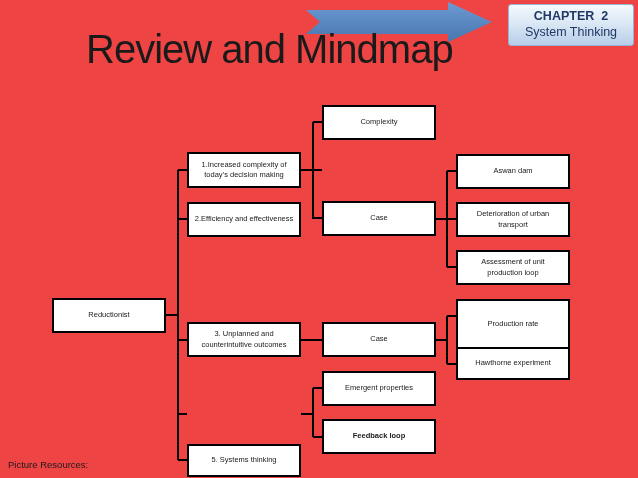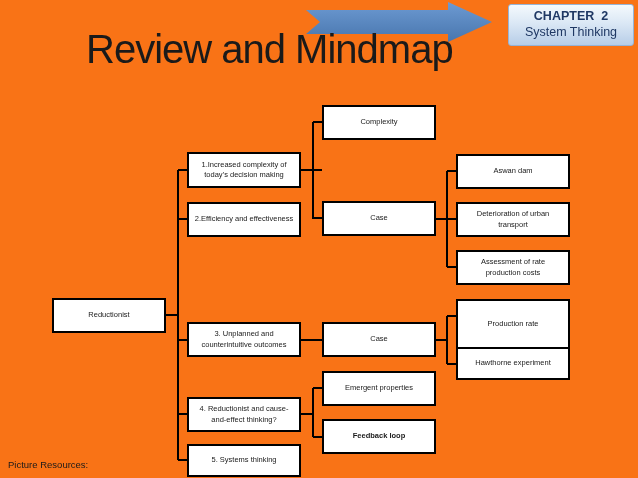--- a/index.html
+++ b/index.html
@@ -1,20 +1,20 @@
 <!DOCTYPE html>
 <html><head>
 <meta charset="utf-8">
 <style>
   html, body { margin: 0; padding: 0; background: #ffffff; }
   #slide {
     position: relative;
     width: 638px;
     height: 478px;
-    background: #f97316;
+    background: #ef4444;
     overflow: hidden;
     font-family: "Liberation Sans", sans-serif;
   }
 
   
   #title {
     position: absolute;
     left: 86px;
     top: 27px;
     font-size: 40px;
@@ -152,23 +152,20 @@
   </div>
   <div class="node pos-point-1">
     <span>1.Increased complexity of today’s decision making</span>
   </div>
   <div class="node pos-point-2">
     <span>2.Efficiency and effectiveness</span>
   </div>
   <div class="node pos-point-3">
     <span>3. Unplanned and counterintuitive outcomes</span>
   </div>
-  <div class="node pos-point-4">
-    <span>4. Reductionist and cause-and-effect thinking?</span>
-  </div>
   <div class="node pos-point-5">
     <span>5. Systems thinking</span>
   </div>
   <div class="node pos-complexity">
     <span>Complexity</span>
   </div>
   <div class="node pos-world-change">
     <span>World change</span>
   </div>
   <div class="node pos-case-1">
@@ -183,21 +180,21 @@
   <div class="node pos-feedback">
     <span>Feedback loop</span>
   </div>
   <div class="node pos-aswan">
     <span>Aswan dam</span>
   </div>
   <div class="node pos-deterioration">
     <span>Deterioration of urban transport</span>
   </div>
   <div class="node pos-assessment">
-    <span>Assessment of rate production costs</span>
+    <span>Assessment of unit production loop</span>
   </div>
   <div class="node pos-production">
     <span>Production rate</span>
   </div>
   <div class="node pos-hawthorne">
     <span>Hawthorne experiment</span>
   </div>
 
   <div id="footer-note">Picture Resources:</div>
 

